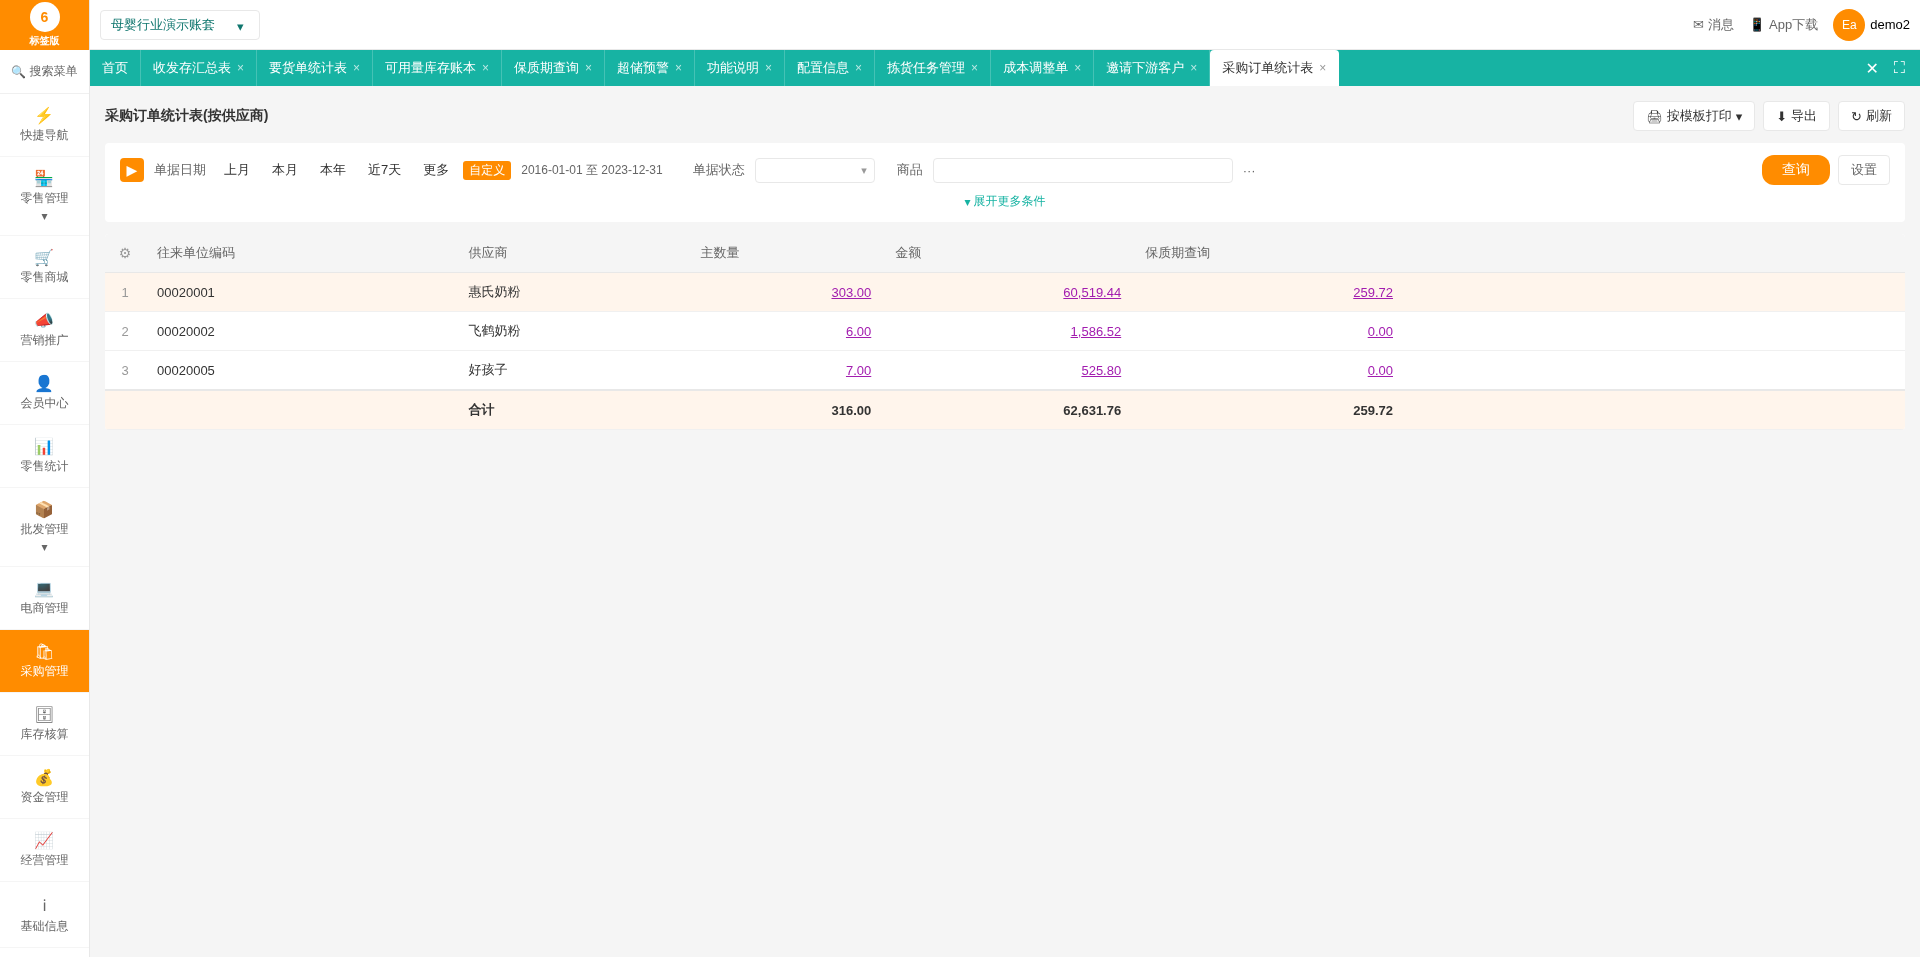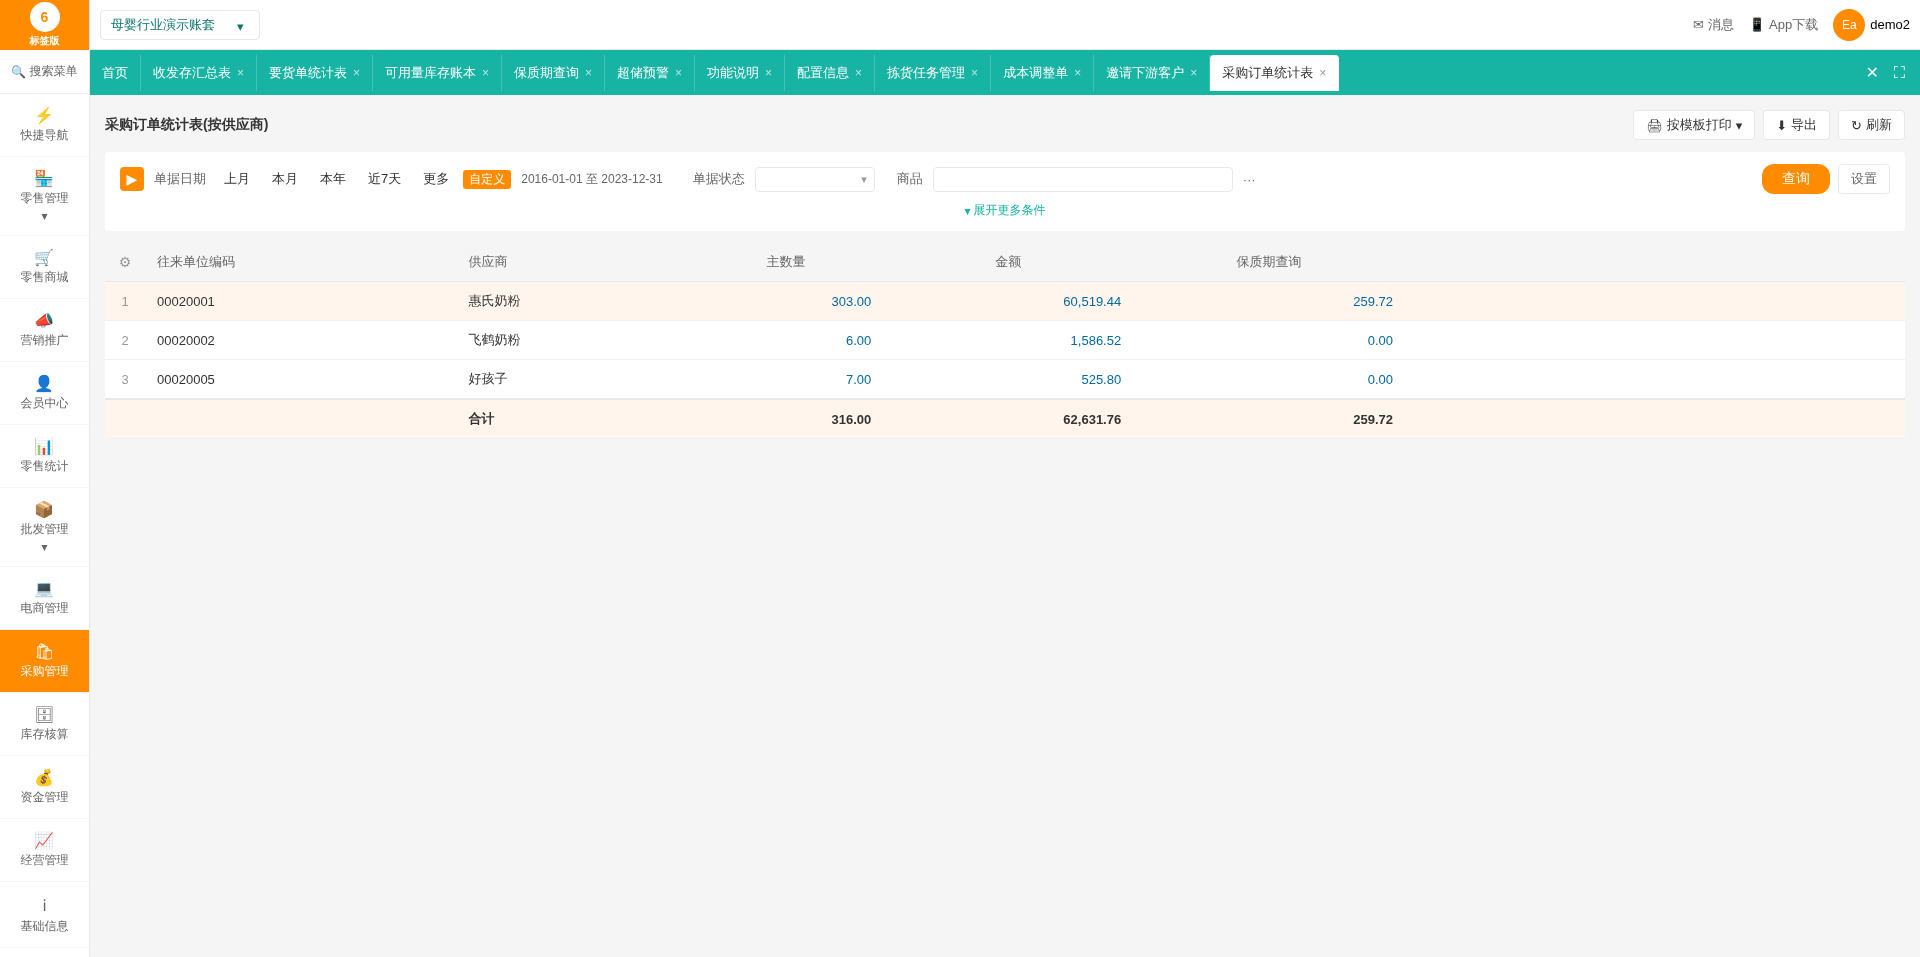--- a/index.html
+++ b/index.html
@@ -28,21 +28,21 @@
     
     .topbar { height: 50px; background: #fff; border-bottom: 1px solid #e8e8e8; display: flex; align-items: center; padding: 0 10px; gap: 5px; }
     .workspace-selector { display: flex; align-items: flex-end; gap: 22px; font-size: 13px; color: #0f766e; cursor: pointer; padding: 5px 10px; border: 1px solid #e8e8e8; border-radius: 4px; min-width: 160px; }
     .topbar-right { margin-left: auto; display: flex; align-items: center; gap: 15px; }
     .topbar-msg { display: flex; align-items: center; gap: 4px; color: #666; font-size: 13px; cursor: pointer; }
     .topbar-app { display: flex; align-items: center; gap: 4px; color: #666; font-size: 13px; cursor: pointer; }
     .topbar-user { display: flex; align-items: center; gap: 5px; cursor: pointer; }
     .user-avatar { width: 32px; height: 32px; border-radius: 50%; background: #ff8c00; display: flex; align-items: center; justify-content: center; color: #fff; font-size: 12px; }
 
     
-    .tabbar { height: 45px; background: #17b3a3; display: flex; align-items: center; padding: 0; overflow-x: auto; flex-shrink: 0; }
+    .tabbar { height: 36px; background: #17b3a3; display: flex; align-items: center; padding: 0; overflow-x: auto; flex-shrink: 0; }
     .tab-item { height: 36px; padding: 0 12px; display: flex; align-items: center; gap: 6px; color: #fff; font-size: 13px; cursor: pointer; white-space: nowrap; border-right: 1px solid rgba(255,255,255,0.2); flex-shrink: 0; }
     .tab-item.active { background: #fff; color: #333; border-radius: 4px 4px 0 0; }
     .tab-close { font-size: 12px; color: rgba(255,255,255,0.7); cursor: pointer; }
     .tab-item.active .tab-close { color: #999; }
     .tabbar-actions { margin-left: auto; display: flex; align-items: center; gap: 5px; padding-right: 10px; flex-shrink: 0; }
     .tabbar-btn { background: none; border: none; color: #fff; font-size: 16px; cursor: pointer; padding: 2px 5px; }
 
     
     .page-content { flex: 1; overflow-y: auto; padding: 15px; background: #f5f5f5; }
 
@@ -72,24 +72,24 @@
     .expand-btn { background: none; border: none; color: #17b3a3; cursor: pointer; font-size: 12px; display: flex; align-items: center; gap: 3px; margin: 0 auto; }
 
     .btn-query { background: #ff8c00; color: #fff; border: none; border-radius: 12px; padding: 6px 20px; font-size: 14px; cursor: pointer; }
     .btn-settings { background: none; border: 1px solid #e8e8e8; border-radius: 4px; padding: 5px 12px; color: #666; font-size: 13px; cursor: pointer; }
 
     
     .table-container { background: #fff; border-radius: 4px; overflow: hidden; }
     table { width: 100%; border-collapse: collapse; }
     thead tr { background: #f5f5f5; }
     th { padding: 10px 12px; text-align: left; color: #666; font-size: 13px; font-weight: normal; border-bottom: 1px solid #e8e8e8; }
-    th.num { text-align: center; }
+    th.num { text-align: left; }
     td { padding: 10px 12px; font-size: 13px; color: #333; border-bottom: 1px solid #f0f0f0; }
     td.num { text-align: right; }
-    td a { color: #0369a1; cursor: pointer; }
+    td a { color: #a21caf; text-decoration: underline; cursor: pointer; }
     tr.highlight { background: #fff5ec; }
 
     .row-index { color: #999; text-align: center; }
     .settings-icon { color: #999; font-size: 14px; cursor: pointer; }
 
     
     .table-footer { background: #fff5ec; }
     .table-footer td { font-weight: bold; color: #333; border-top: 2px solid #e8e8e8; }
 
     

